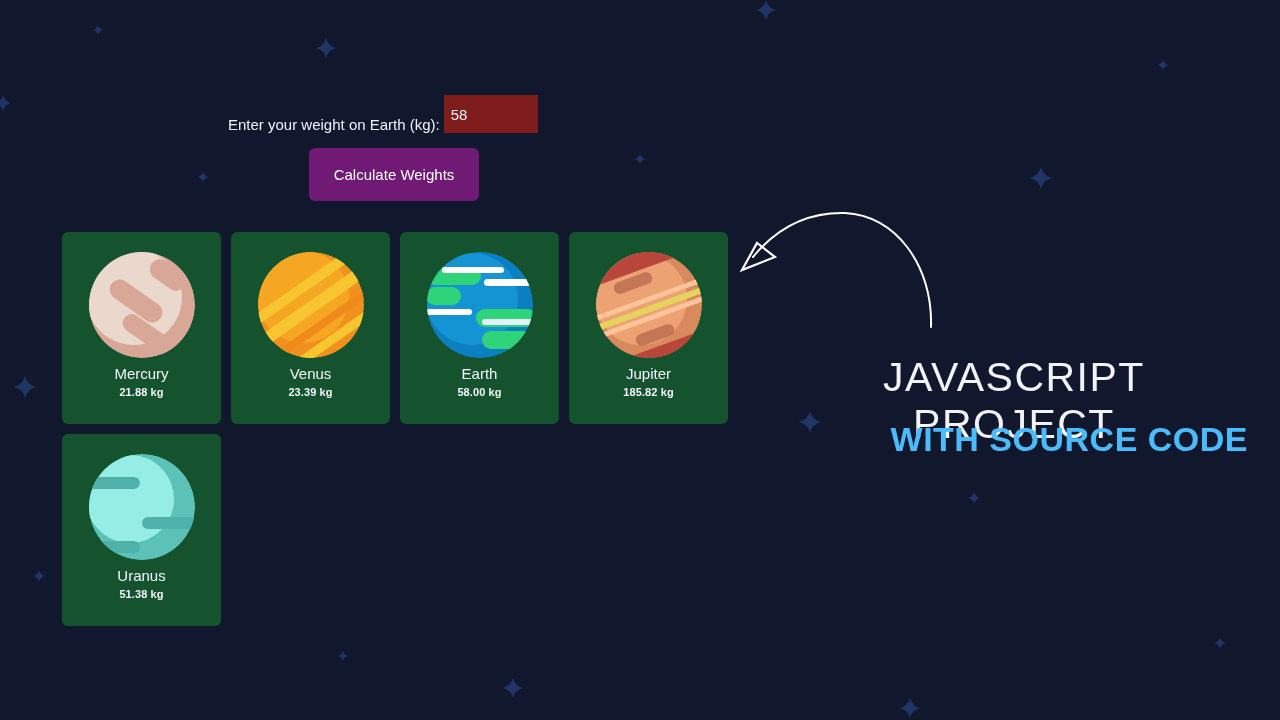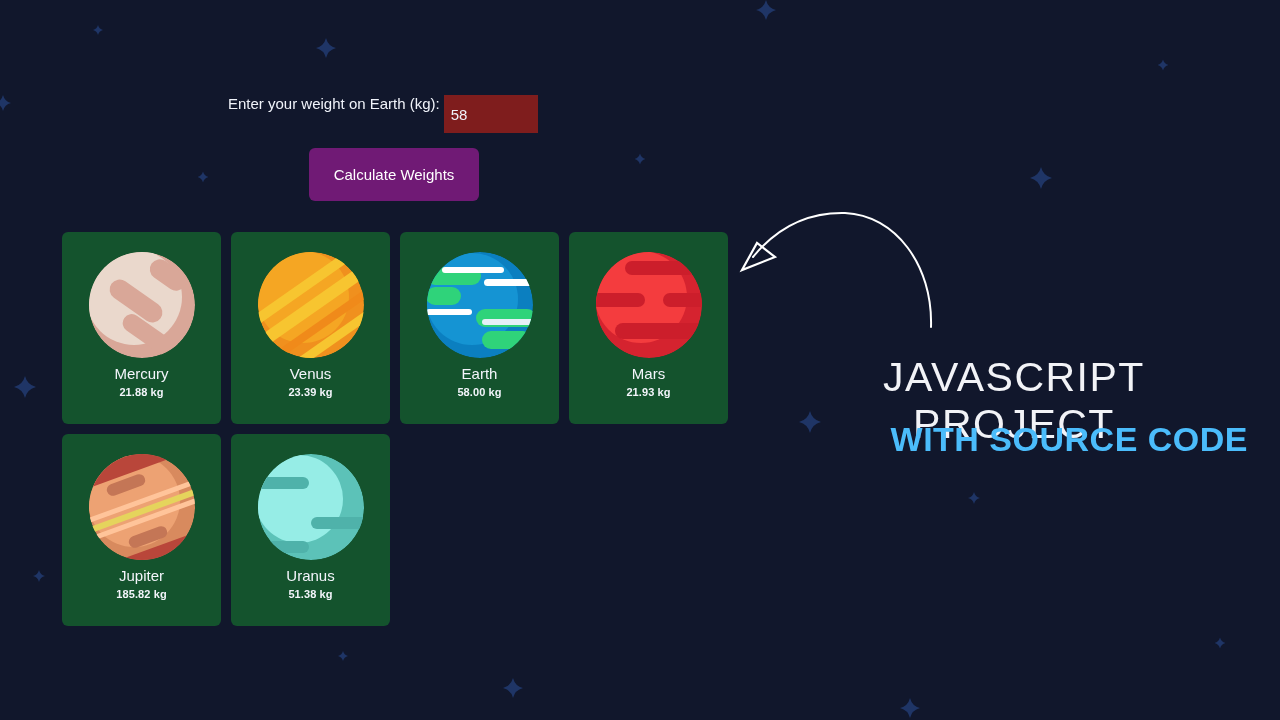--- a/index.html
+++ b/index.html
@@ -8,21 +8,21 @@
     background: #11172c;
     font-family: "Liberation Sans", "DejaVu Sans", sans-serif;
     color: #eef2fb;
     position: relative;
   }
   .star { position: absolute; color: #1f3566; line-height: 1; transform: translate(-50%, -50%); }
   .star svg { display: block; }
 
   .weight-row {
     position: absolute; left: 228px; top: 95px; height: 38px;
-    display: flex; align-items: flex-start;
+    display: flex; align-items: flex-end;
   }
   .weight-label { font-size: 15px; color: #f0f3fa; margin-right: 4px; }
   .weight-input {
     width: 94px; height: 38px; background: #7f1d1d; border: none;
     color: #f1f3fa; font-size: 15px; padding-left: 7px; outline: none;
     font-family: "Liberation Sans", "DejaVu Sans", sans-serif;
   }
   .calc-btn {
     position: absolute; left: 309px; top: 148px; width: 170px; height: 53px;
     background: #701a75; border: none; border-radius: 6px; color: #ffffff;
@@ -210,41 +210,20 @@
           <rect x="58" y="28" width="52" height="7" rx="3.5" fill="#ffffff"></rect>
           <rect x="0" y="58" width="46" height="6" rx="3" fill="#ffffff"></rect>
           <rect x="56" y="68" width="54" height="6" rx="3" fill="#e6f0f7"></rect>
         </g>
       </svg>
     </div>
     <div class="pname">Earth</div>
     <div class="pweight">58.00 kg</div>
   </div>
 
-  <div class="card">
-    <div class="planet">
-      <svg viewBox="0 0 108 108">
-        <defs>
-            <clipPath id="c4">
-              <circle cx="54" cy="54" r="53"></circle>
-            </clipPath>
-          </defs>
-        <g clip-path="url(#c4)">
-          <circle cx="54" cy="54" r="53" fill="#d5232f"></circle>
-          <circle cx="46" cy="46" r="46" fill="#f43c3e"></circle>
-          <rect x="30" y="10" width="70" height="14" rx="7" fill="#cc1e2b"></rect>
-          <rect x="-10" y="42" width="60" height="14" rx="7" fill="#cc1e2b"></rect>
-          <rect x="68" y="42" width="50" height="14" rx="7" fill="#cc1e2b"></rect>
-          <rect x="20" y="72" width="90" height="16" rx="8" fill="#cc1e2b"></rect>
-        </g>
-      </svg>
-    </div>
-    <div class="pname">Mars</div>
-    <div class="pweight">21.93 kg</div>
-  </div>
 
   <div class="card">
     <div class="planet">
       <svg viewBox="0 0 108 108">
         <defs>
             <clipPath id="c5">
               <circle cx="54" cy="54" r="53"></circle>
             </clipPath>
           </defs>
         <g clip-path="url(#c5)">

